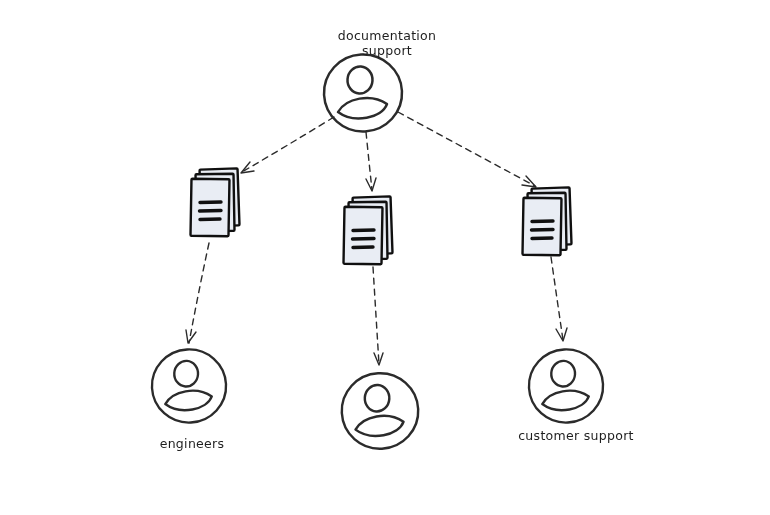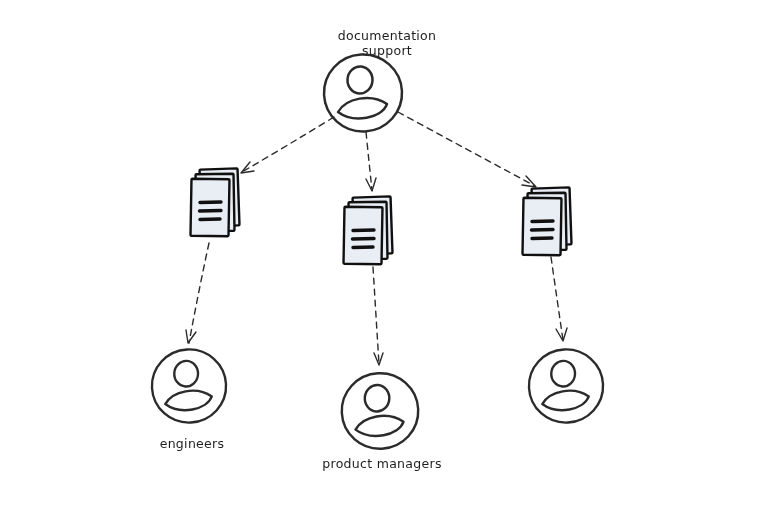--- a/index.html
+++ b/index.html
@@ -118,16 +118,16 @@
     <use href="#person" transform="translate(566,386) scale(0.95)"></use>
   </svg>
 
   <div class="label" style="left:374px; top:28px;margin-left:13px;">
     <div>documentation</div>
     <div>support</div>
   </div>
 
   <div class="label" style="left:192px; top:428px;margin-top:8px;">engineers</div>
 
-  <div class="label" style="left:382px; top:456px;">product managers</div>
 
+  <div class="label" style="left:576px; top:428px;">customer support</div>
 
 </div>
 
 </body></html>

